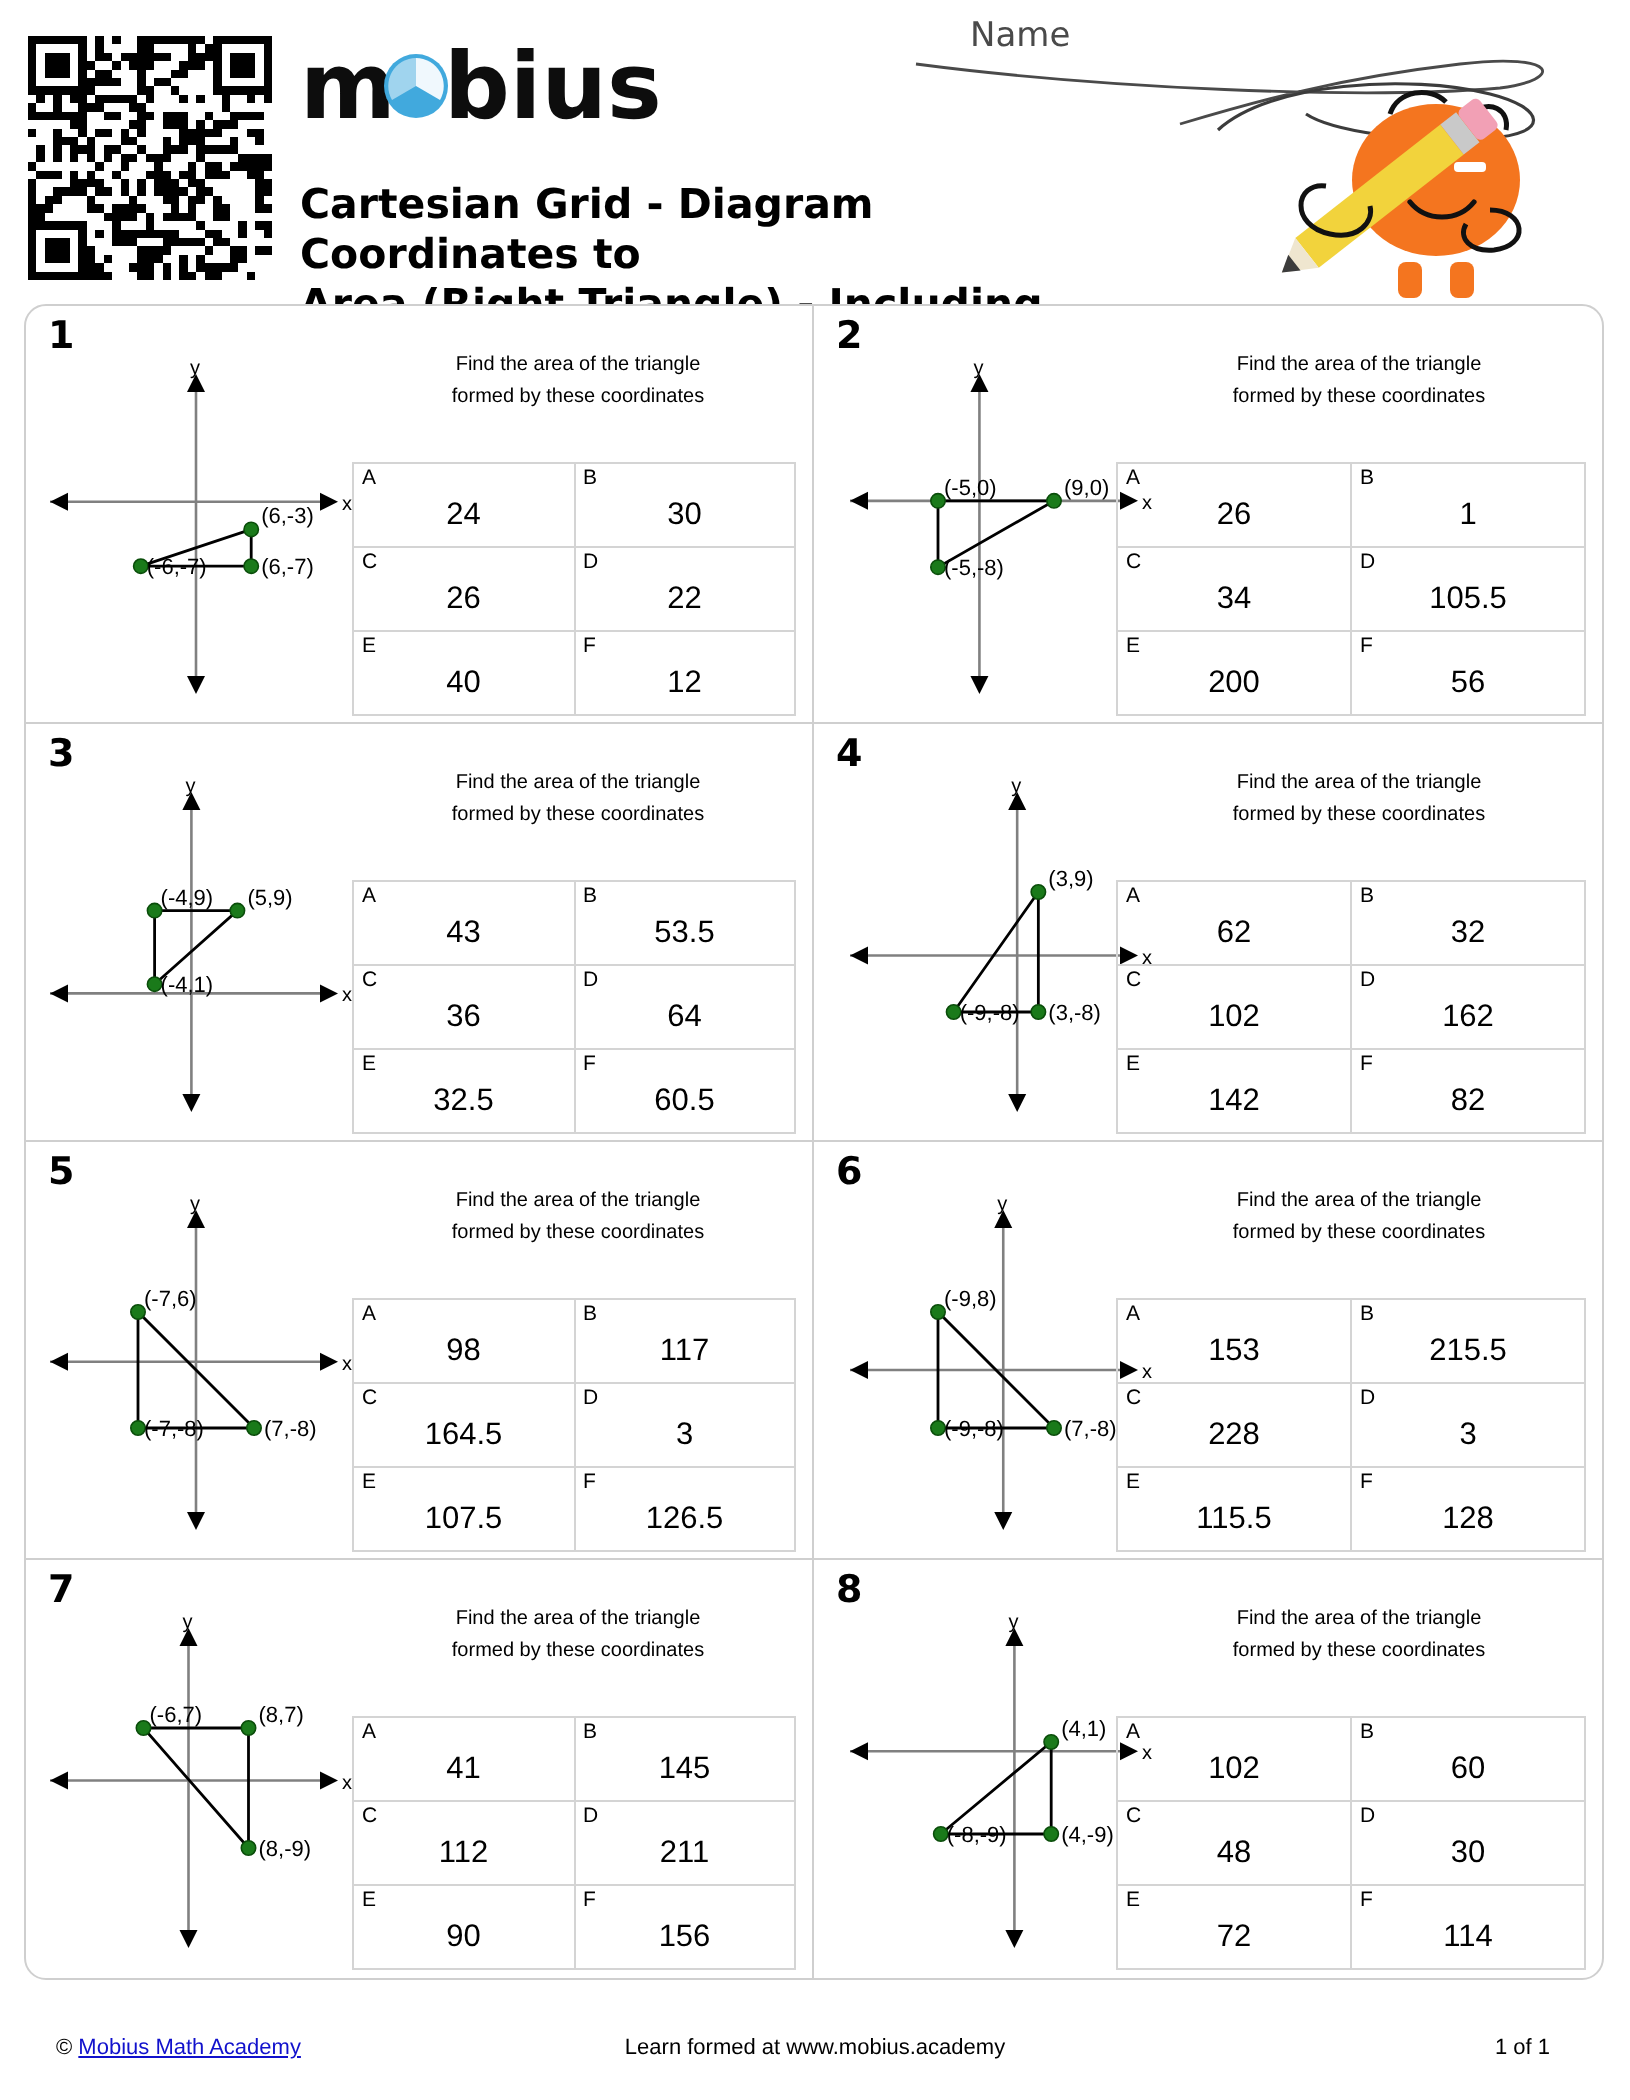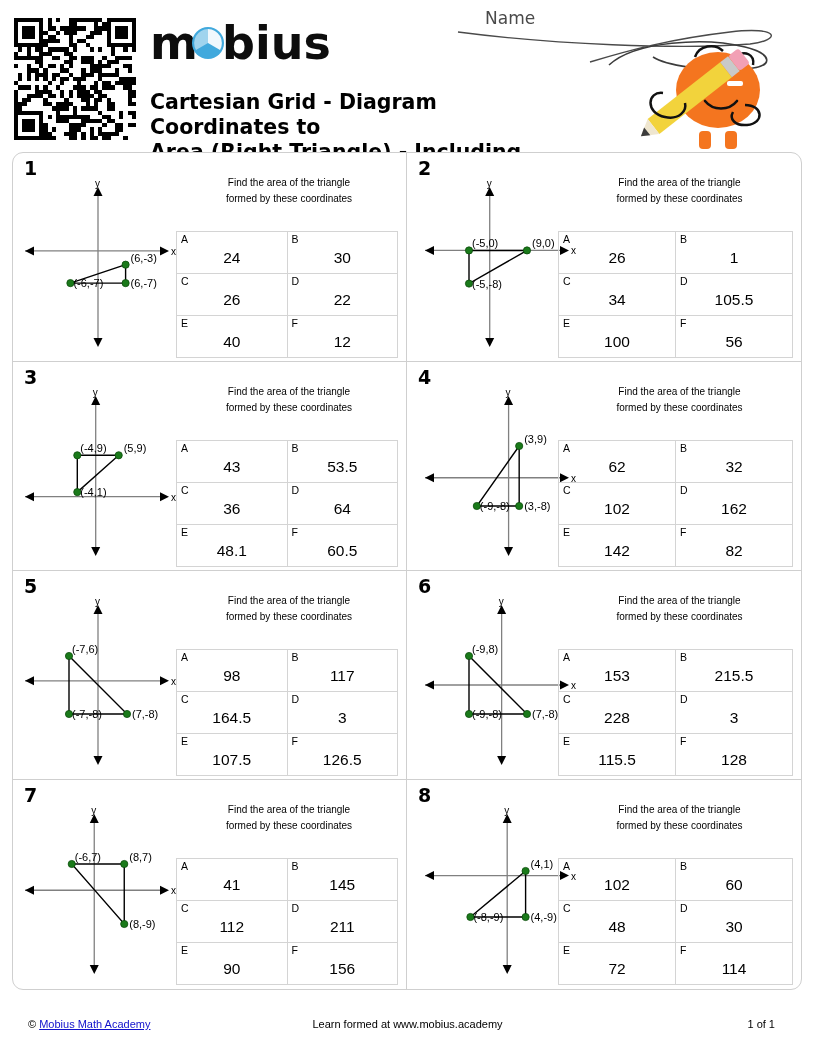--- a/index.html
+++ b/index.html
@@ -706,21 +706,21 @@
               <span class="opt-value">34</span>
             </td>
             <td>
               <span class="opt-letter">D</span>
               <span class="opt-value">105.5</span>
             </td>
           </tr>
           <tr>
             <td>
               <span class="opt-letter">E</span>
-              <span class="opt-value">100</span>
+              <span class="opt-value">200</span>
             </td>
             <td>
               <span class="opt-letter">F</span>
               <span class="opt-value">56</span>
             </td>
           </tr>
         </tbody>
       </table>
     </div>
     <div class="cell">
@@ -764,21 +764,21 @@
               <span class="opt-value">36</span>
             </td>
             <td>
               <span class="opt-letter">D</span>
               <span class="opt-value">64</span>
             </td>
           </tr>
           <tr>
             <td>
               <span class="opt-letter">E</span>
-              <span class="opt-value">48.1</span>
+              <span class="opt-value">32.5</span>
             </td>
             <td>
               <span class="opt-letter">F</span>
               <span class="opt-value">60.5</span>
             </td>
           </tr>
         </tbody>
       </table>
     </div>
     <div class="cell">

